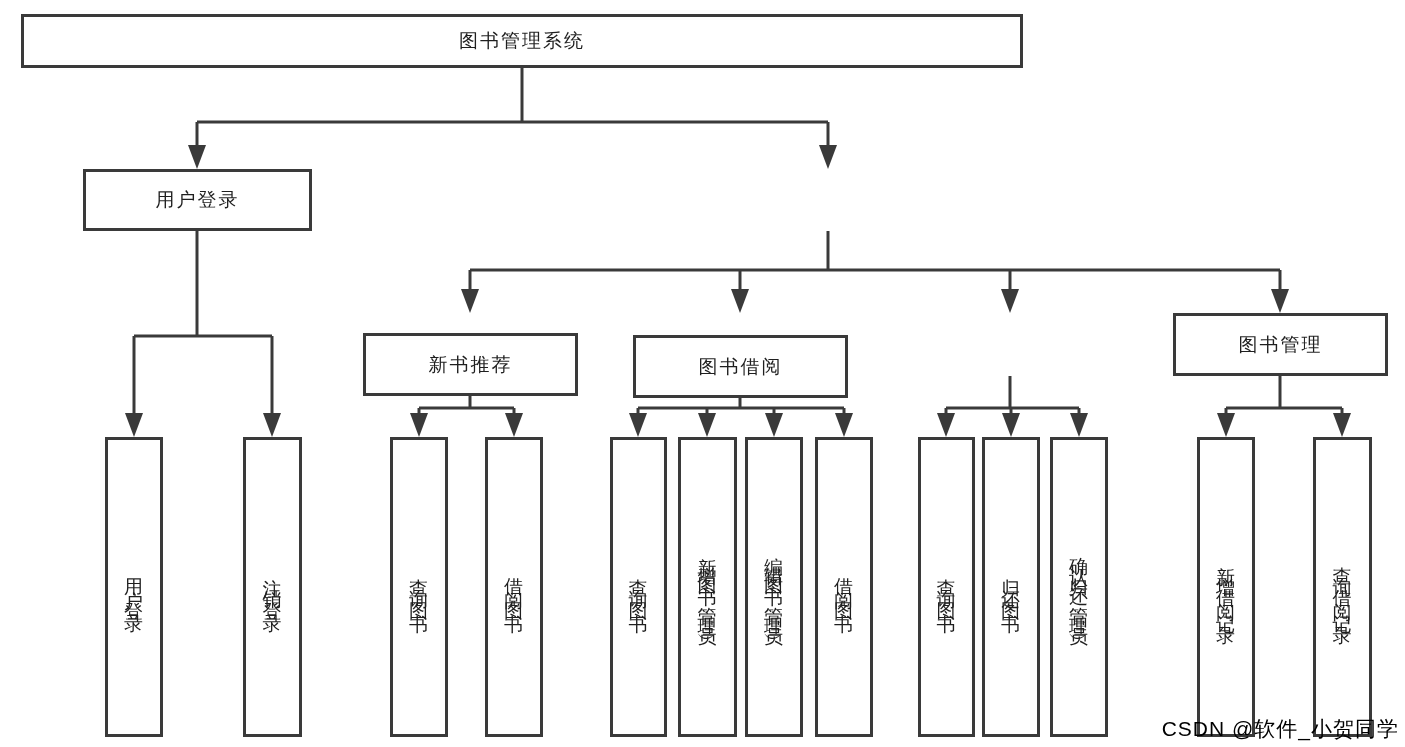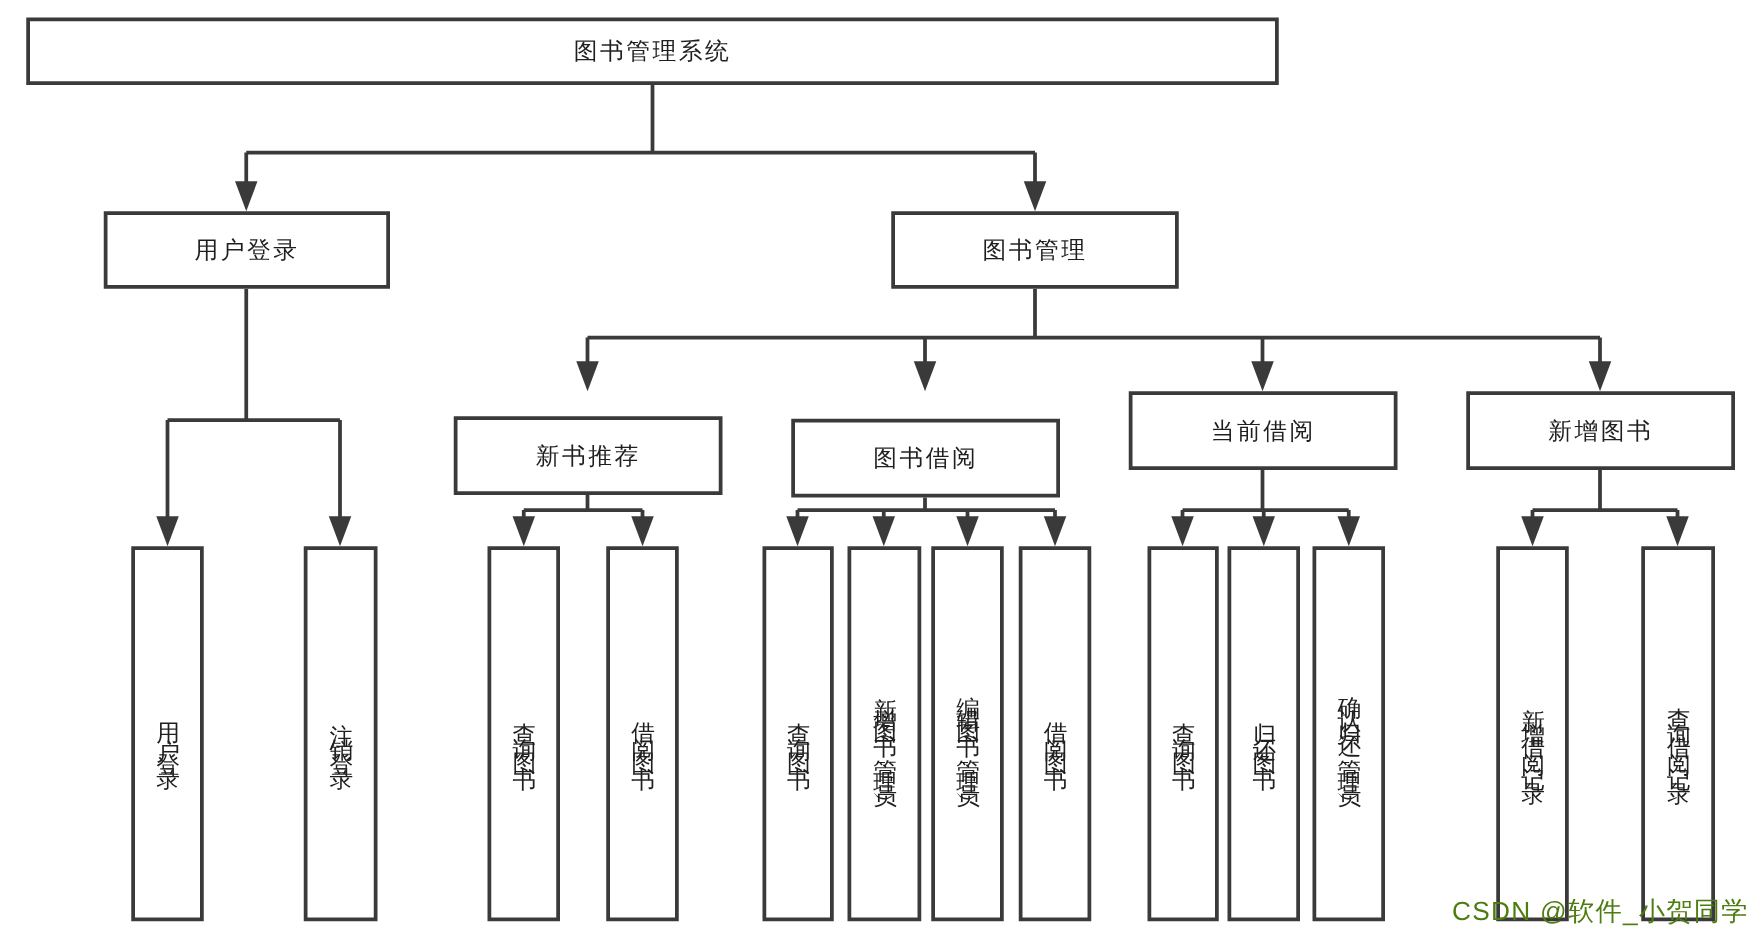--- a/index.html
+++ b/index.html
@@ -45,21 +45,21 @@
     font-size: 19px;
     white-space: nowrap;
   }
   .node.leaf .vtext.dense {
     letter-spacing: 10px;
   }
   .watermark {
     position: absolute;
     right: 6px;
     bottom: 4px;
-    color: #4d7c0f;
+    color: #000000;
     font-size: 21px;
     letter-spacing: 1px;
     pointer-events: none;
   }
 </style>
 </head>
 <body>
 
 <div class="canvas">
 
@@ -132,35 +132,29 @@
     </g>
   </svg>
 
   <div class="node hbox" style="left:21px; top:14px; width:1002px; height:54px;">
     <span>图书管理系统</span>
   </div>
 
   <div class="node hbox" style="left:83px; top:169px; width:229px; height:62px;">
     <span>用户登录</span>
   </div>
-  <div class="node hbox" style="left:713px; top:169px; width:230px; height:62px;">
-    <span>图书管理</span>
-  </div>
 
   <div class="node hbox" style="left:363px; top:313px; width:215px; height:63px;margin-top:20px;">
     <span>新书推荐</span>
   </div>
   <div class="node hbox" style="left:633px; top:313px; width:215px; height:63px;margin-top:22px;">
     <span>图书借阅</span>
   </div>
-  <div class="node hbox" style="left:903px; top:313px; width:215px; height:63px;">
-    <span>当前借阅</span>
-  </div>
   <div class="node hbox" style="left:1173px; top:313px; width:215px; height:63px;">
-    <span>新增图书</span>
+    <span>图书管理</span>
   </div>
 
   <div class="node leaf" style="left:105px; top:437px; width:58px; height:300px;">
     <span class="vtext">用户登录</span>
   </div>
   <div class="node leaf" style="left:243px; top:437px; width:59px; height:300px;">
     <span class="vtext">注销登录</span>
   </div>
 
   <div class="node leaf" style="left:390px; top:437px; width:58px; height:300px;">

